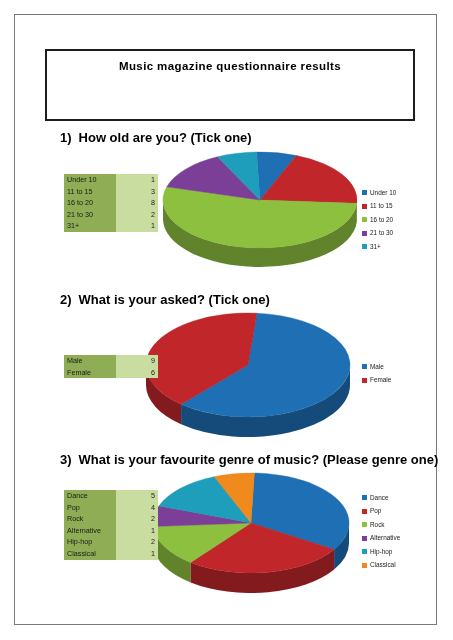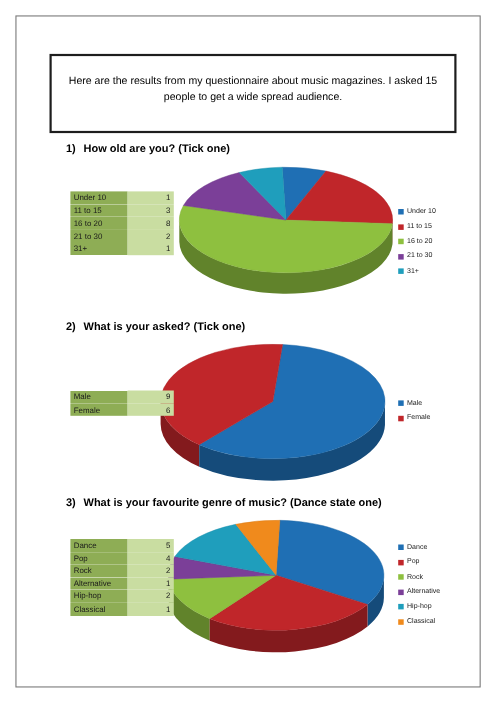--- a/index.html
+++ b/index.html
@@ -46,21 +46,21 @@
     text-align: center;
     font-size: 9.6px;
     line-height: 15px;
     margin-top: 9px;
     padding: 0 2px;
   }
 
   .section { position: absolute; left: 0; width: 421px; }
   .q-label {
     position: absolute;
-    font-size: 10px;
+    font-size: 13px;
     font-weight: bold;
     white-space: nowrap;
   }
   .q-num { margin-right: 7px; }
 
   
   .data-table {
     position: absolute;
     border-collapse: collapse;
     font-size: 7.2px;
@@ -106,21 +106,21 @@
   
   .pie-wrap { position: absolute; }
   .pie-svg { display: block; overflow: visible; }
 </style>
 </head>
 <body>
 
 <div id="page">
 
   <div id="title-box">
-    <div id="doc-intro">Here are the results from my questionnaire about music magazines.  I asked 15 people to get a wide spread audience.</div>
+    <div id="doc-title">Music magazine questionnaire results</div>
   </div>
 
   <div class="section" style="top:0">
     <div class="q-label" style="left:45px; top:115px;">
       <span class="q-num">1)</span><span>How old are you? (Tick one)</span>
     </div>
     <div class="pie-wrap" style="left:145px; top:134px;">
         <svg class="pie-svg" width="200" height="121" viewBox="0 0 200 121">
           <path d="M196.9976361784233,51.335100494302125 A97,48 0 0 1 196.76371287520294,54.34831073971797 L196.76371287520294,73.34831073971796 A97,48 0 0 0 196.9976361784233,70.33510049430213 Z" fill="#831a1d"></path>
           <path d="M196.76371287520294,54.34831073971797 A97,48 0 0 1 3.0094551710974855,51.670184656279034 L3.0094551710974855,70.67018465627903 A97,48 0 0 0 196.76371287520294,73.34831073971796 Z" fill="#61832b"></path>
@@ -210,21 +210,21 @@
         </div>
         <div class="legend-row">
           <span class="swatch" style="background: rgb(192, 38, 42);"></span>
           <span class="legend-label">Female</span>
         </div>
       </div>
   </div>
 
   <div class="section" style="top:0">
     <div class="q-label" style="left:45px; top:437px;">
-      <span class="q-num">3)</span><span>What is your favourite genre of music? (Dance state one)</span>
+      <span class="q-num">3)</span><span>What is your favourite genre of music? (Please genre one)</span>
     </div>
     <div class="pie-wrap" style="left:135px; top:455px;">
         <svg class="pie-svg" width="202" height="126" viewBox="0 0 202 126">
           <path d="M3.2387230745372193,56.487823687206244 A98,50 0 0 1 3.0001492624978,53.08726641829493 L3.0001492624978,73.08726641829493 A98,50 0 0 0 3.2387230745372193,76.48782368720624 Z" fill="#542b67"></path>
           <path d="M198.99626846028877,53.43632677491875 A98,50 0 0 1 184.10871342332973,79.49596321166027 L184.10871342332973,99.49596321166027 A98,50 0 0 0 198.99626846028877,73.43632677491874 Z" fill="#154b7a"></path>
           <path d="M40.66517541808541,92.40053768033607 A98,50 0 0 1 3.2387230745372193,56.487823687206244 L3.2387230745372193,76.48782368720624 A98,50 0 0 0 40.66517541808541,112.40053768033607 Z" fill="#61832b"></path>
           <path d="M184.10871342332973,79.49596321166027 A98,50 0 0 1 40.66517541808541,92.40053768033607 L40.66517541808541,112.40053768033607 A98,50 0 0 0 184.10871342332973,99.49596321166027 Z" fill="#831a1d"></path>
           <path d="M101,53 L104.42015067684513,3.0304586490452152 A98,50 0 0 1 184.10871342332973,79.49596321166027 Z" fill="#1f6fb4" stroke="#1c64a2" stroke-width="0.4"></path>
           <path d="M101,53 L184.10871342332973,79.49596321166027 A98,50 0 0 1 40.66517541808541,92.40053768033607 Z" fill="#c0262a" stroke="#ad2226" stroke-width="0.4"></path>
           <path d="M101,53 L40.66517541808541,92.40053768033607 A98,50 0 0 1 3.2387230745372193,56.487823687206244 Z" fill="#8ec03f" stroke="#80ad39" stroke-width="0.4"></path>

